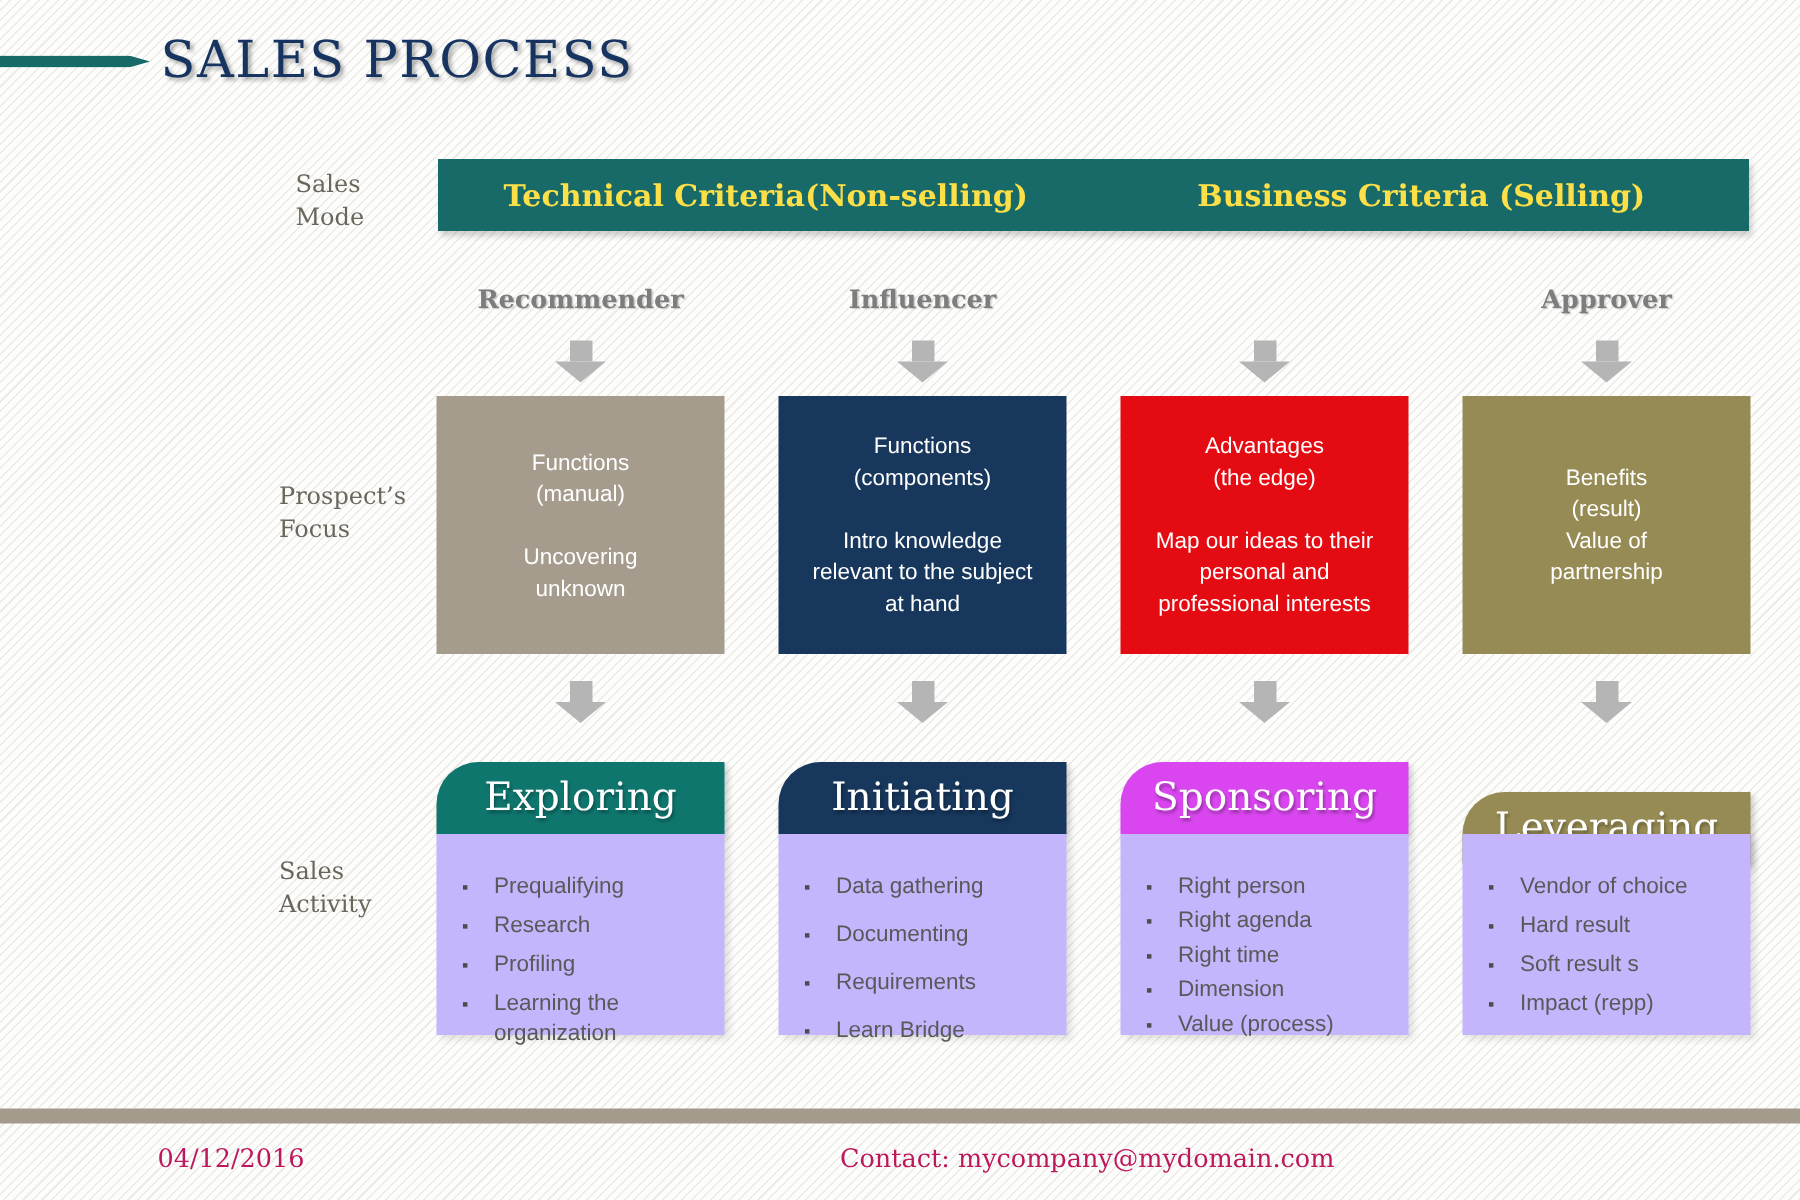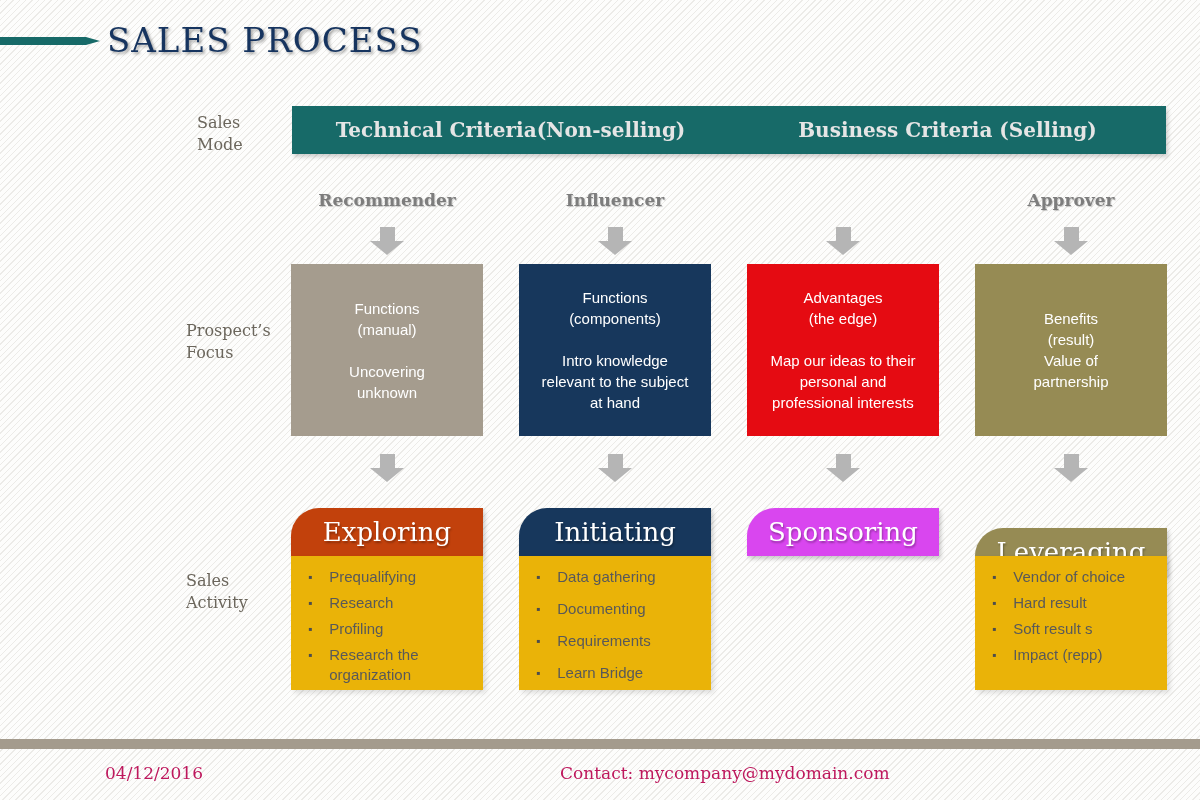--- a/index.html
+++ b/index.html
@@ -29,21 +29,21 @@
 
   
   .mode-banner {
     position: absolute; left: 292px; top: 106px; width: 874px; height: 48px;
     display: flex; align-items: center;
     box-shadow: 2px 3px 4px rgba(0,0,0,0.18);
   }
   .mode-banner .half {
     flex: 1; text-align: center;
     font-family: "DejaVu Serif", serif; font-weight: bold;
-    font-size: 20px; color: #e5e5e5;
+    font-size: 20px; color: #fde047;
   }
 
   
   .row-label {
     position: absolute;
     font-family: "DejaVu Serif", serif;
     font-size: 16px; line-height: 22px; color: #6b665c;
     white-space: pre-line;
   }
   .row-label.mode { left: 197px; top: 112px; }
@@ -88,23 +88,23 @@
     border-top-left-radius: 28px;
     display: flex; align-items: center; justify-content: center;
     font-family: "DejaVu Serif", serif;
     font-size: 26px; color: #ffffff;
     text-shadow: 1px 2px 2px rgba(0,0,0,0.3);
     box-shadow: 2px 3px 4px rgba(0,0,0,0.2);
   }
 
   .activity-panel {
     position: absolute; top: 556px; width: 192px; height: 134px;
-    background: #eab308;
+    background: #c4b5fd;
     box-shadow: 3px 3px 5px rgba(0,0,0,0.12);
-    padding: 11px 8px 0 17px;
+    padding: 25px 8px 0 17px;
   }
   .activity-panel ul { list-style: none; }
   .activity-panel li {
     display: flex; gap: 17px;
     font-size: 15px; line-height: 20px; color: #595959;
     margin-bottom: 6px;
   }
   .activity-panel li::before {
     content: "▪"; font-size: 12px; line-height: 20px; color: #4d4d4d;
   }
@@ -149,27 +149,27 @@
     </div>
   <div class="focus-box" style="background-color: rgb(165, 156, 142);">Functions
 (manual)
 
 Uncovering
 unknown</div>
   <div class="down-arrow a2">
       <div class="shaft"></div>
       <div class="head"></div>
     </div>
-  <div class="stage-header" style="background-color: #c2410c;">Exploring</div>
+  <div class="stage-header" style="background-color: #0f766e;">Exploring</div>
   <div class="activity-panel">
     <ul>
       <li>Prequalifying</li>
       <li>Research</li>
       <li>Profiling</li>
-      <li>Research the organization</li>
+      <li>Learning the organization</li>
     </ul>
   </div>
 </div>
 
 <div class="col col-2">
   <div class="role">Influencer</div>
   <div class="down-arrow a1">
       <div class="shaft"></div>
       <div class="head"></div>
     </div>
@@ -203,20 +203,29 @@
 (the edge)
 
 Map our ideas to their
 personal and
 professional interests</div>
   <div class="down-arrow a2">
       <div class="shaft"></div>
       <div class="head"></div>
     </div>
   <div class="stage-header" style="background-color: #d946ef;">Sponsoring</div>
+  <div class="activity-panel">
+    <ul>
+      <li>Right person</li>
+      <li>Right agenda</li>
+      <li>Right time</li>
+      <li>Dimension</li>
+      <li>Value (process)</li>
+    </ul>
+  </div>
 </div>
 
 <div class="col col-4">
   <div class="role">Approver</div>
   <div class="down-arrow a1">
       <div class="shaft"></div>
       <div class="head"></div>
     </div>
   <div class="focus-box" style="background-color: rgb(150, 139, 84);">Benefits
 (result)

